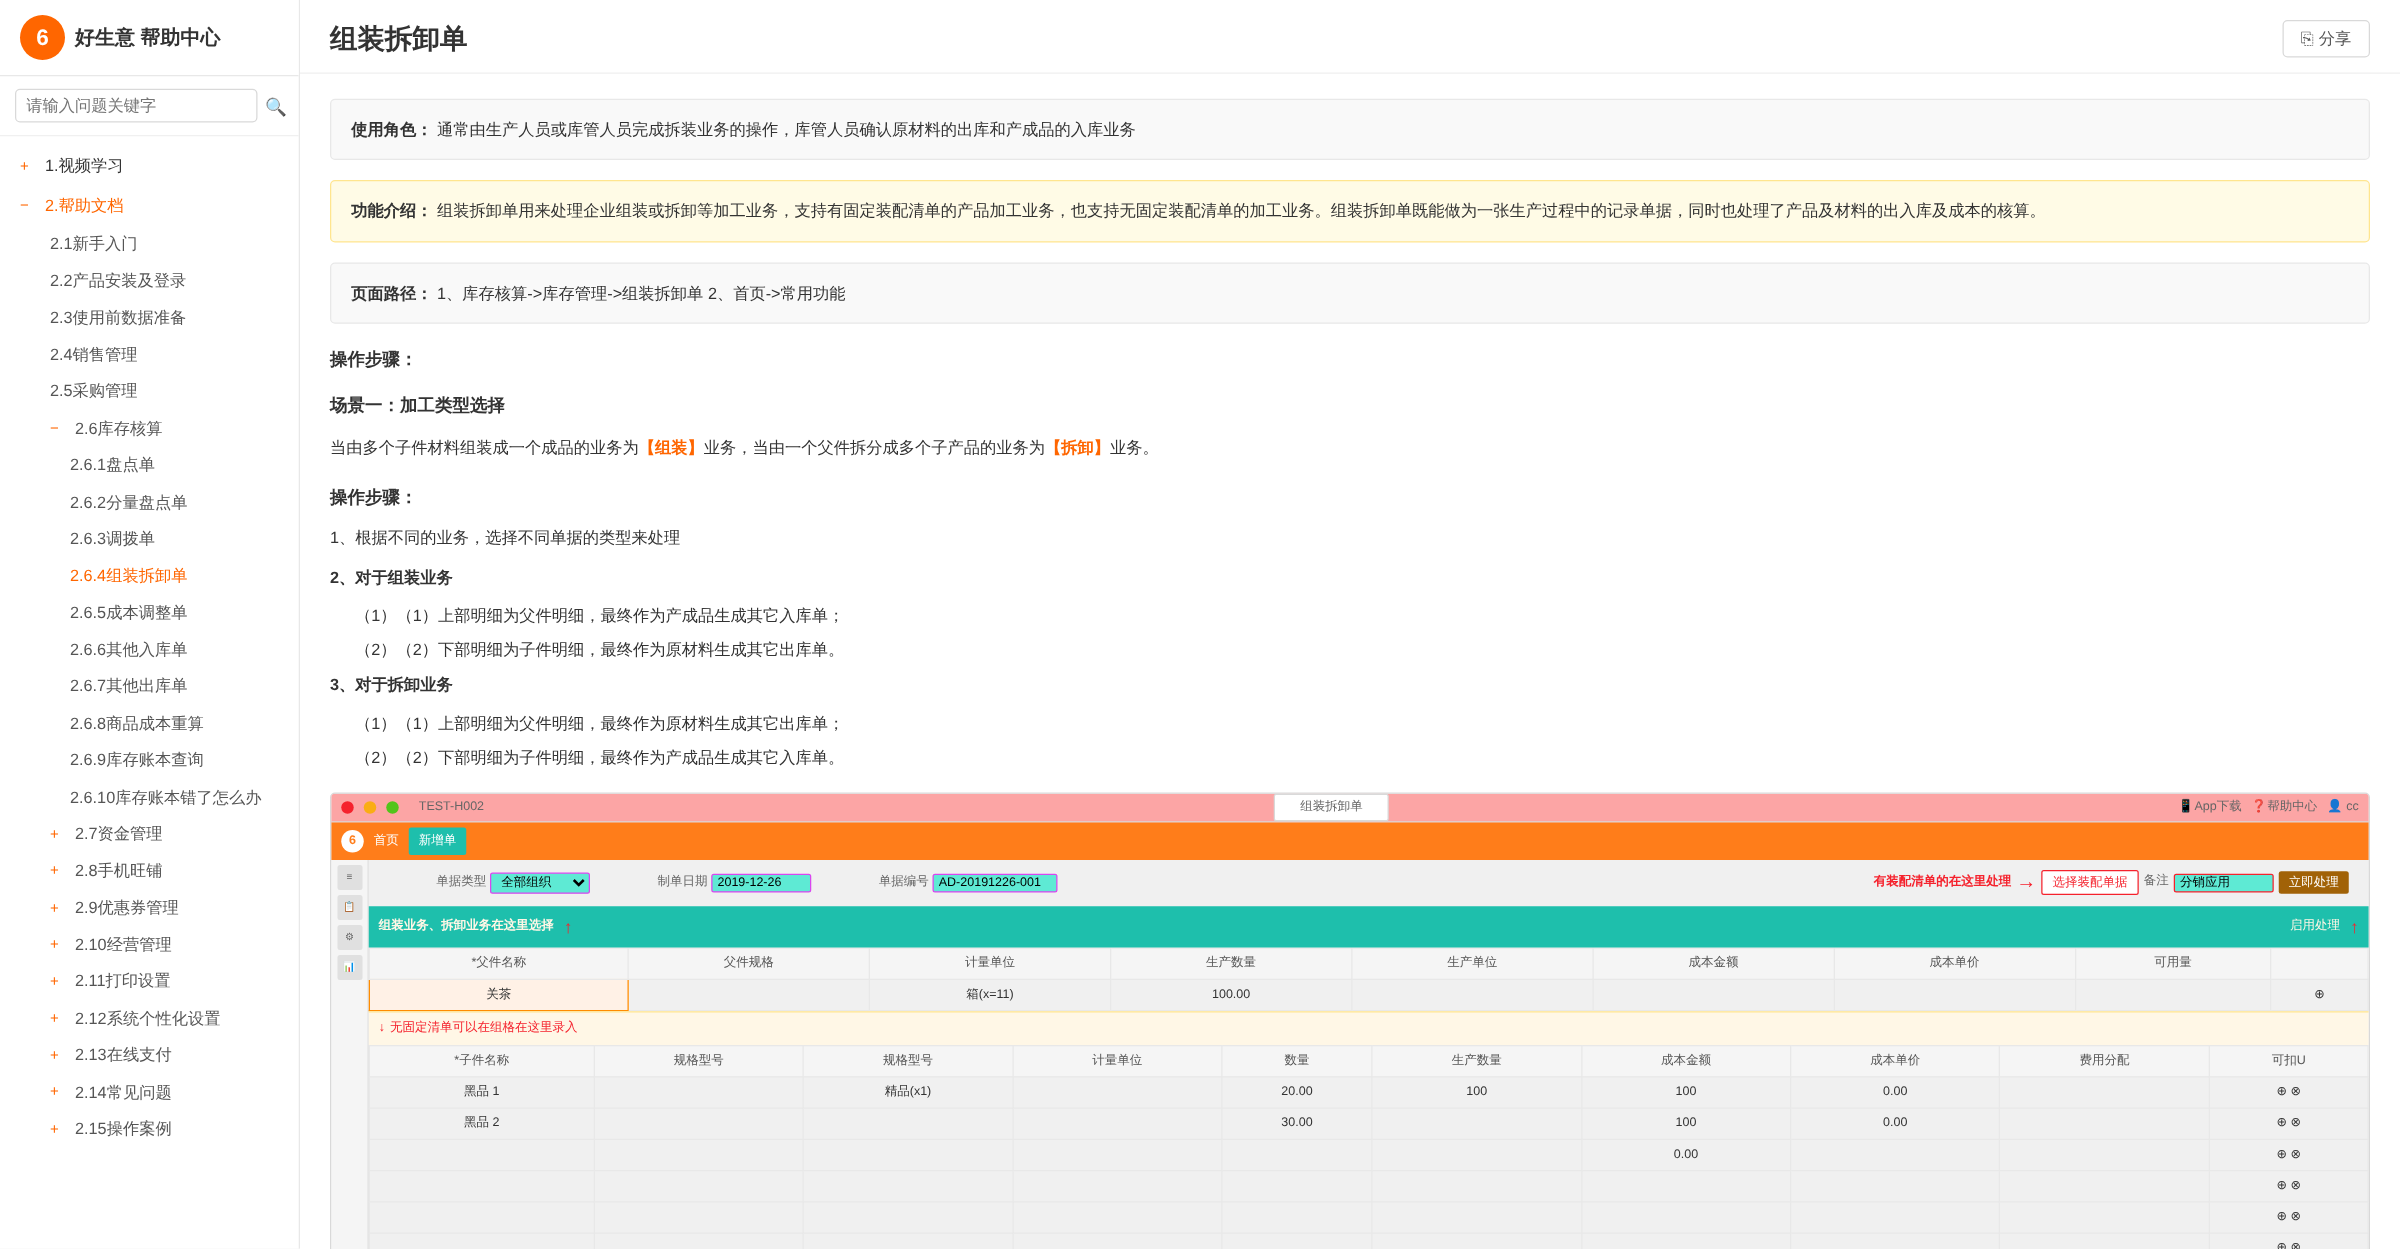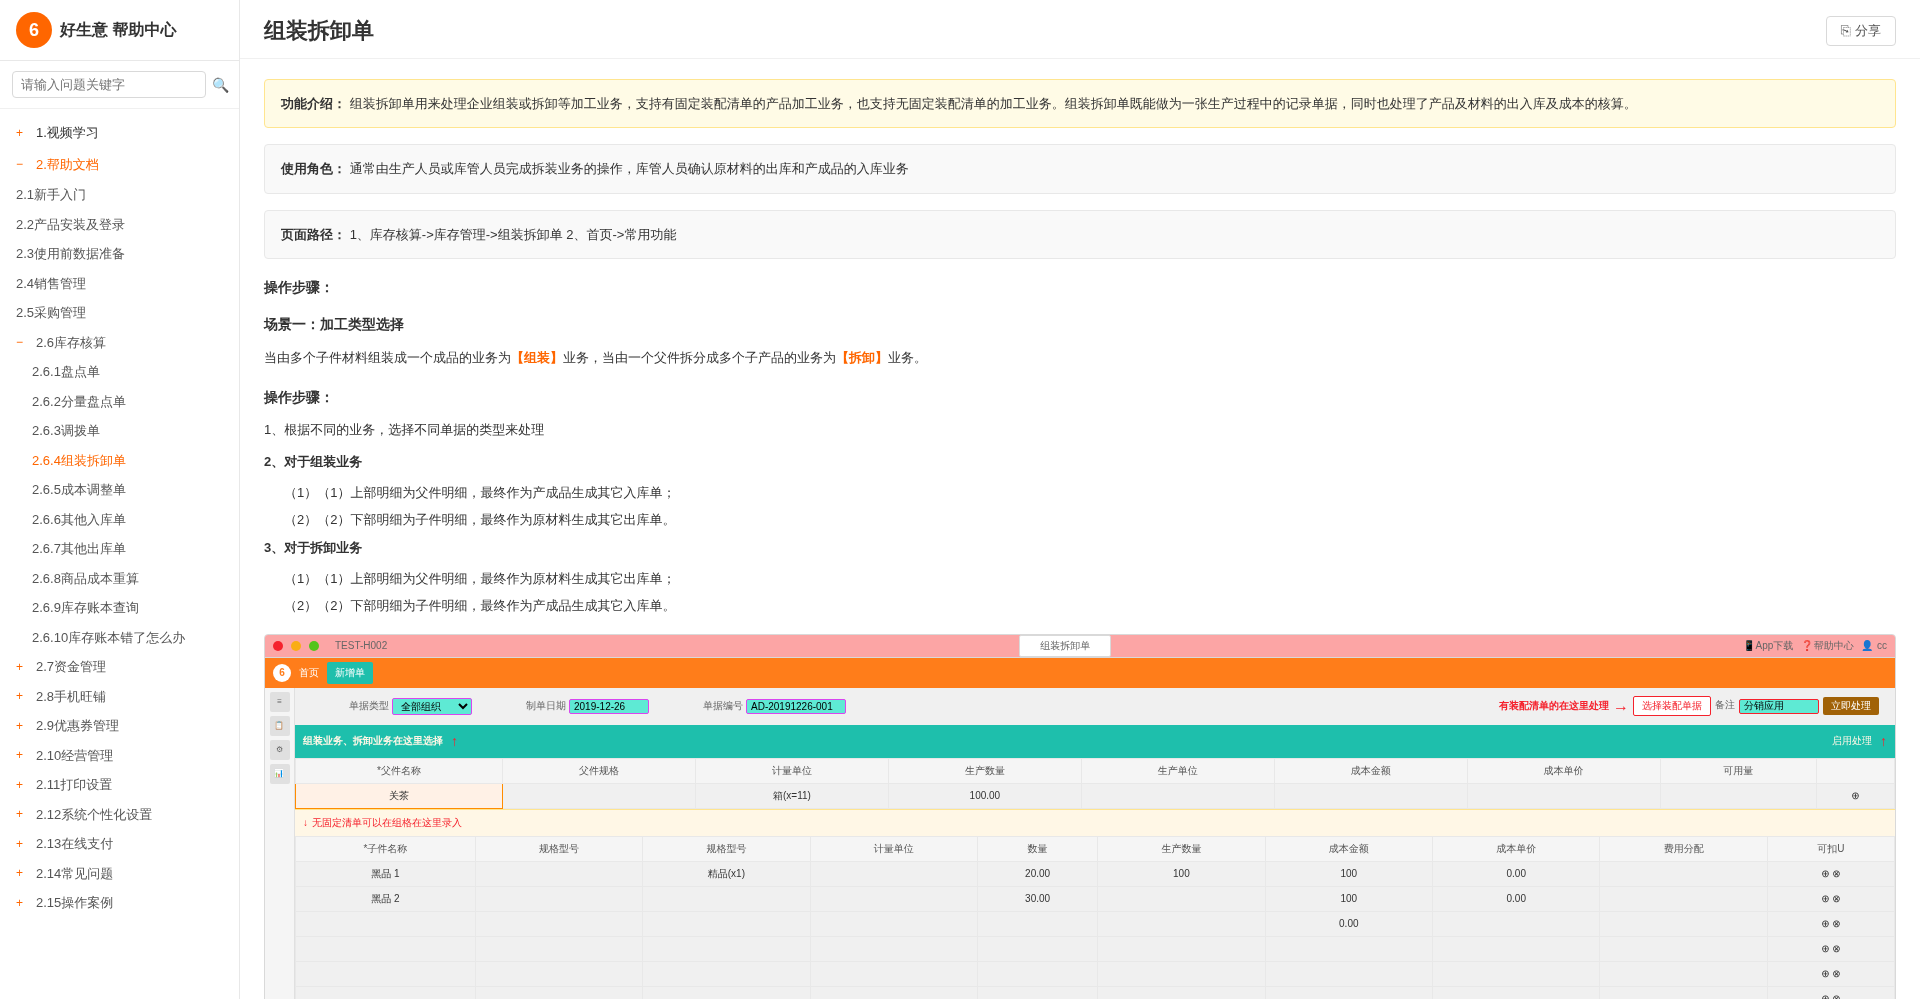--- a/index.html
+++ b/index.html
@@ -64,21 +64,21 @@
       color: #333;
       line-height: 1.5;
     }
     .nav-item.active { color: #ff6600; }
     .nav-item .prefix {
       color: #ff6600; font-size: 12px; min-width: 14px;
     }
     .nav-item .prefix.minus { color: #ff6600; }
     .nav-item .prefix.plus { color: #ff6600; }
     .nav-sub {
-      padding-left: 16px;
+      padding-left: 40px;
     }
     .nav-sub .nav-item {
       font-size: 13px; color: #555; padding: 5px 16px 5px 0;
     }
     .nav-sub .nav-item.active-link { color: #ff6600; }
 
     
     .main-content {
       flex: 1;
       background: #fff;
@@ -317,28 +317,28 @@
   <div class="main-header">
     <h1 class="page-title">组装拆卸单</h1>
     <button class="share-btn">
       <span>⎘</span>
       <span>分享</span>
     </button>
   </div>
 
   <div class="content-body">
 
+    <div class="info-block gray">
+      <span class="bold">使用角色：</span>
+      <span>通常由生产人员或库管人员完成拆装业务的操作，库管人员确认原材料的出库和产成品的入库业务</span>
+    </div>
+
     <div class="info-block">
       <span class="bold">功能介绍：</span>
       <span>组装拆卸单用来处理企业组装或拆卸等加工业务，支持有固定装配清单的产品加工业务，也支持无固定装配清单的加工业务。组装拆卸单既能做为一张生产过程中的记录单据，同时也处理了产品及材料的出入库及成本的核算。</span>
-    </div>
-
-    <div class="info-block gray">
-      <span class="bold">使用角色：</span>
-      <span>通常由生产人员或库管人员完成拆装业务的操作，库管人员确认原材料的出库和产成品的入库业务</span>
     </div>
 
     <div class="info-block gray">
       <span class="bold">页面路径：</span>
       <span>1、库存核算-&gt;库存管理-&gt;组装拆卸单 2、首页-&gt;常用功能</span>
     </div>
 
     <div class="ops-title">操作步骤：</div>
 
     <div class="scene-title">场景一：加工类型选择</div>

